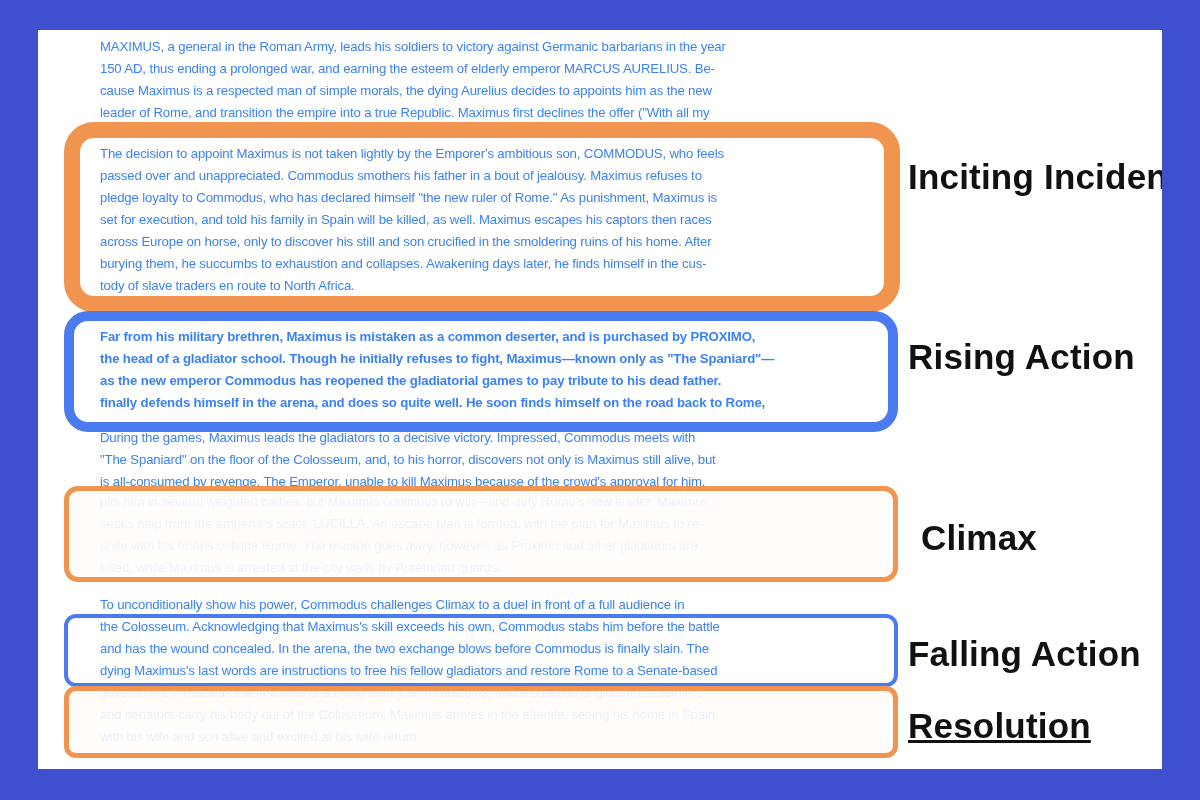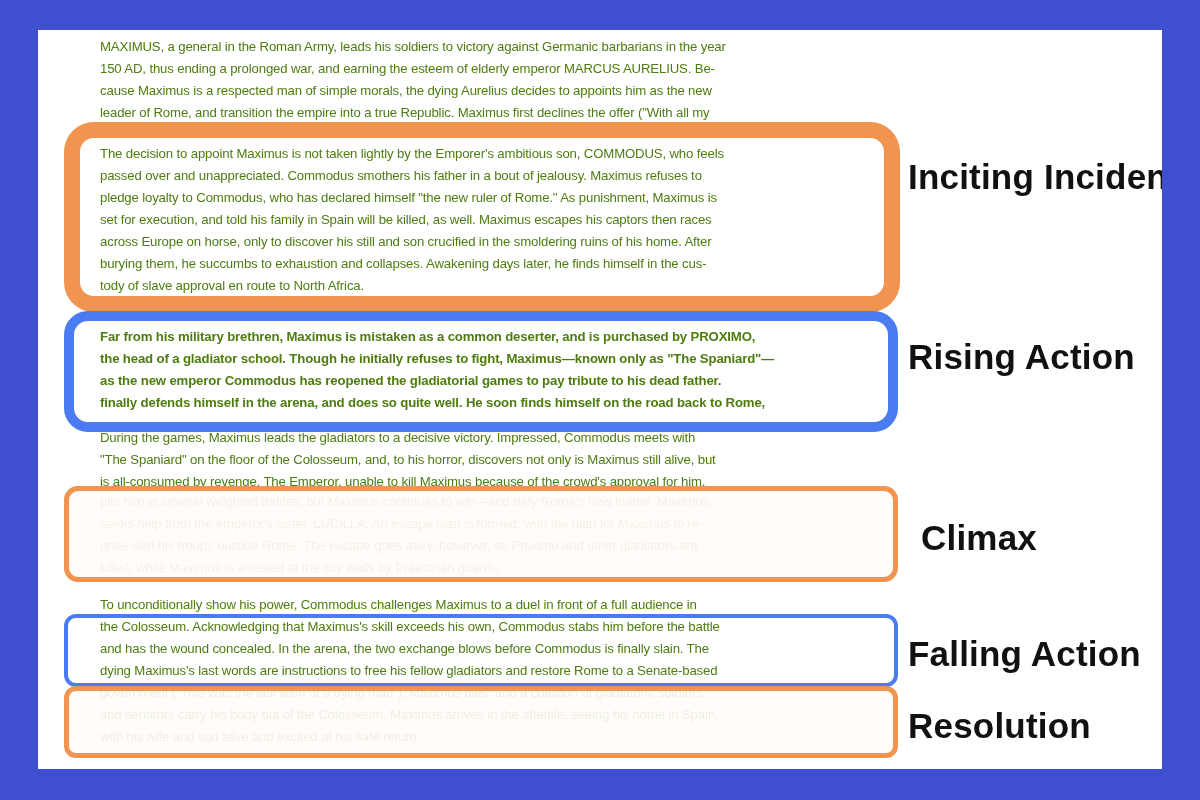--- a/index.html
+++ b/index.html
@@ -15,21 +15,21 @@
     background: #ffffff;
     overflow: hidden;
   }
   .text-block {
     position: absolute;
     left: 62px;
     width: 740px;
     font-family: "Liberation Sans", sans-serif;
     font-size: 13.2px;
     line-height: 22px;
-    color: #4d7c0f;
+    color: #3b82f6;
     letter-spacing: -0.15px;
     white-space: nowrap;
   }
   .text-block .line { display: block; height: 22px; }
   .box {
     position: absolute;
     box-sizing: border-box;
     background: transparent;
     pointer-events: none;
   }
@@ -58,21 +58,21 @@
     <span class="line">leader of Rome, and transition the empire into a true Republic. Maximus first declines the offer ("With all my</span>
   </div>
 
   <div class="text-block" style="top:113px;">
     <span class="line">The decision to appoint Maximus is not taken lightly by the Emporer's ambitious son, COMMODUS, who feels</span>
     <span class="line">passed over and unappreciated. Commodus smothers his father in a bout of jealousy. Maximus refuses to</span>
     <span class="line">pledge loyalty to Commodus, who has declared himself "the new ruler of Rome." As punishment, Maximus is</span>
     <span class="line">set for execution, and told his family in Spain will be killed, as well. Maximus escapes his captors then races</span>
     <span class="line">across Europe on horse, only to discover his still and son crucified in the smoldering ruins of his home. After</span>
     <span class="line">burying them, he succumbs to exhaustion and collapses. Awakening days later, he finds himself in the cus-</span>
-    <span class="line">tody of slave approval en route to North Africa.</span>
+    <span class="line">tody of slave traders en route to North Africa.</span>
   </div>
 
   <div class="text-block" style="top:296px;font-weight:bold;">
     <span class="line">Far from his military brethren, Maximus is mistaken as a common deserter, and is purchased by PROXIMO,</span>
     <span class="line">the head of a gladiator school. Though he initially refuses to fight, Maximus—known only as "The Spaniard"—</span>
     <span class="line">as the new emperor Commodus has reopened the gladiatorial games to pay tribute to his dead father.</span>
     <span class="line">finally defends himself in the arena, and does so quite well. He soon finds himself on the road back to Rome,</span>
   </div>
 
   <div class="text-block" style="top:397px;">
@@ -82,21 +82,21 @@
   </div>
 
   <div class="text-block" style="top:461px;">
     <span class="line">pits him in several weighted battles, but Maximus continues to win—and defy Rome's new leader. Maximus</span>
     <span class="line">seeks help from the emperor's sister, LUCILLA. An escape plan is formed, with the plan for Maximus to re-</span>
     <span class="line">unite with his troops outside Rome. The escape goes awry, however, as Proximo and other gladiators are</span>
     <span class="line">killed, while Maximus is arrested at the city walls by Praetorian guards.</span>
   </div>
 
   <div class="text-block" style="top:564px;">
-    <span class="line">To unconditionally show his power, Commodus challenges Maximus to a duel in front of a full audience in</span>
+    <span class="line">To unconditionally show his power, Commodus challenges Climax to a duel in front of a full audience in</span>
   </div>
 
   <div class="text-block" style="top:586px;">
     <span class="line">the Colosseum. Acknowledging that Maximus's skill exceeds his own, Commodus stabs him before the battle</span>
     <span class="line">and has the wound concealed. In the arena, the two exchange blows before Commodus is finally slain. The</span>
     <span class="line">dying Maximus's last words are instructions to free his fellow gladiators and restore Rome to a Senate-based</span>
   </div>
 
   <div class="text-block" style="top:652px;">
     <span class="line">government ("This was the last wish of a dying man"). Maximus dies, and a coalition of gladiators, soldiers</span>
@@ -111,14 +111,14 @@
   <div class="box orange" style="left:26px; top:456px; width:834px; height:96px; border-width:5px; border-radius:14px; background:rgba(255,252,248,0.92);"></div>
 
   <div class="box blue" style="left:26px; top:584px; width:834px; height:73px; border-width:4px; border-radius:12px;"></div>
 
   <div class="box orange" style="left:26px; top:656px; width:834px; height:72px; border-width:5px; border-radius:12px; background:rgba(255,252,248,0.90);"></div>
 
   <div class="label" style="top:127px;">Inciting Incident</div>
   <div class="label" style="top:307px;">Rising Action</div>
   <div class="label" style="top:488px;margin-left:13px;">Climax</div>
   <div class="label" style="top:604px;">Falling Action</div>
-  <div class="label" style="top:676px;">Resolution</div>
+  <div class="label" style="top:676px;text-decoration:underline;">Resolution</div>
 </div>
 
 </body></html>

